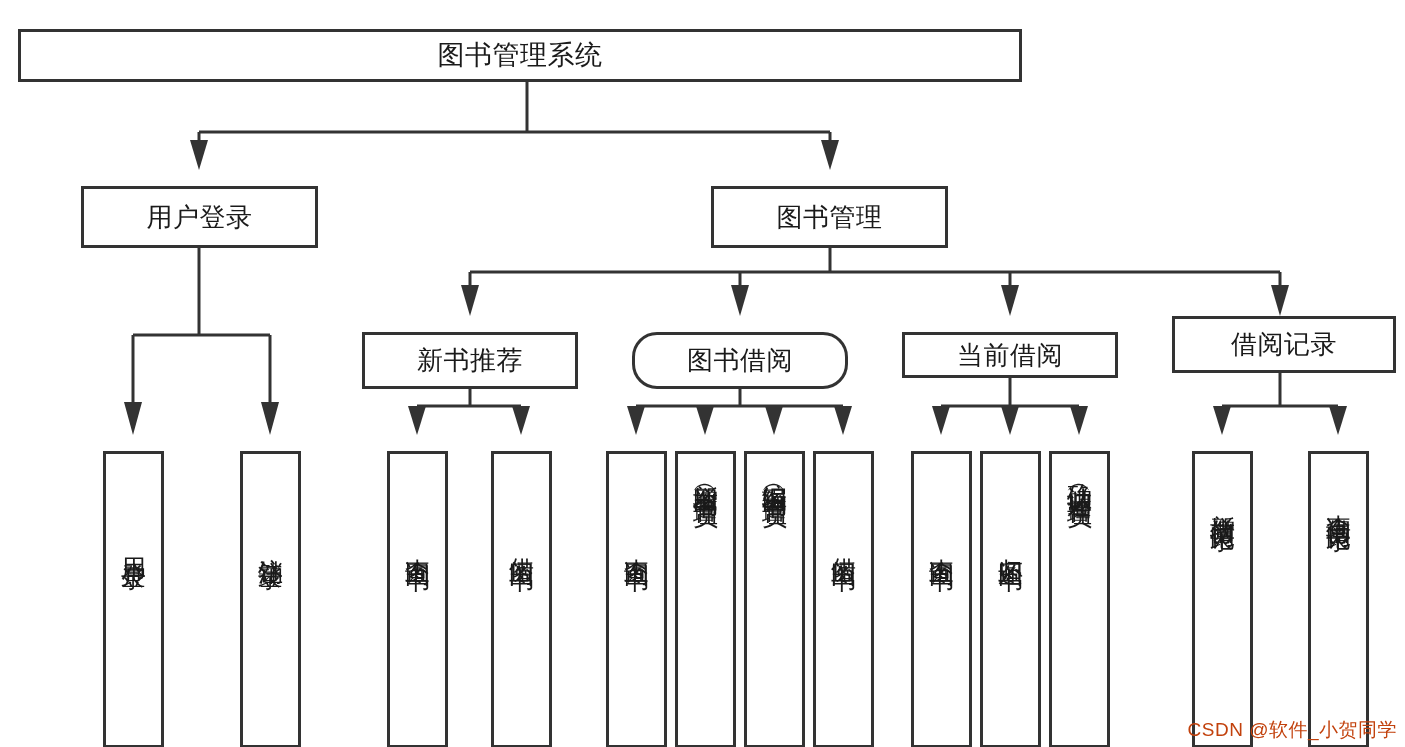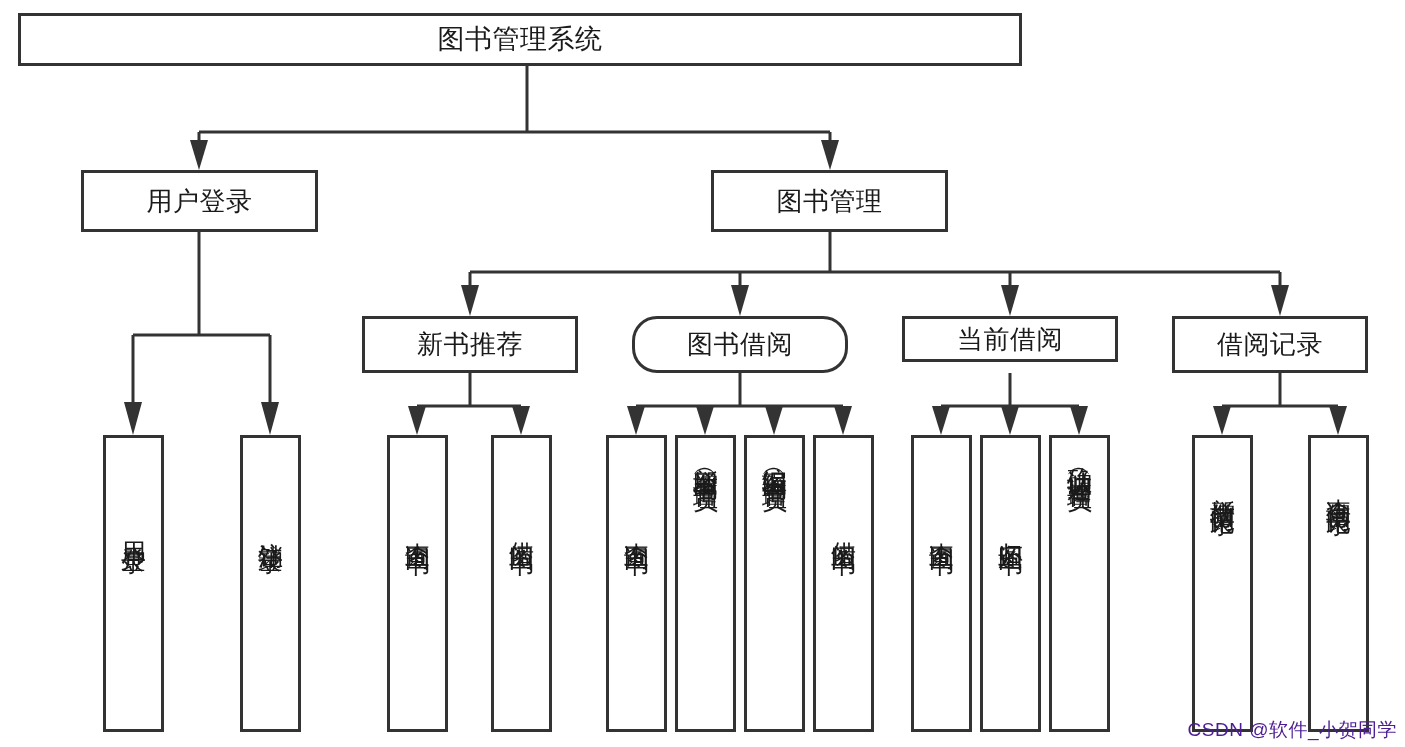--- a/index.html
+++ b/index.html
@@ -19,20 +19,21 @@
   }
   .node {
     position: absolute;
     box-sizing: border-box;
     border: 3px solid #333333;
     background: #ffffff;
     display: flex;
     align-items: center;
     justify-content: center;
     color: #1a1a1a;
+    margin-top: 16px;
   }
   .node .label {
     display: block;
     text-align: center;
     line-height: 1.18;
     letter-spacing: 0.5px;
   }
   .node.horiz .label {
     writing-mode: horizontal-tb;
     font-size: 26px;
@@ -63,21 +64,21 @@
     stroke-width: 3;
     fill: none;
   }
   .arrowhead { fill: #333333; }
 
   #watermark {
     position: absolute;
     right: 8px;
     bottom: 4px;
     font-size: 19px;
-    color: #4c1d95;
+    color: #c2410c;
     white-space: nowrap;
     letter-spacing: 0.5px;
   }
 </style>
 </head>
 <body>
 
 <div id="canvas">
 
   <svg id="links" viewBox="0 0 1405 747">
@@ -159,21 +160,21 @@
 
   <div class="node horiz" style="left:711px; top:170px; width:237px; height:62px;">
     <span class="label">图书管理</span>
   </div>
   <div class="node horiz" style="left:632px; top:316px; width:216px; height:57px;border-radius:25px;">
     <span class="label">图书借阅</span>
   </div>
   <div class="node horiz" style="left:902px; top:316px; width:216px; height:46px;">
     <span class="label">当前借阅</span>
   </div>
-  <div class="node horiz" style="left:1172px; top:316px; width:196px; height:57px;">
+  <div class="node horiz" style="left:1172px; top:300px; width:224px; height:57px;">
     <span class="label">借阅记录</span>
   </div>
 
   <div class="node vert" style="left:103px; top:435px; width:61px; height:297px; padding-top:84px;">
     <span class="label">用户登录</span>
   </div>
   <div class="node vert" style="left:240px; top:435px; width:61px; height:297px; padding-top:84px;">
     <span class="label">注销登录</span>
   </div>
 

